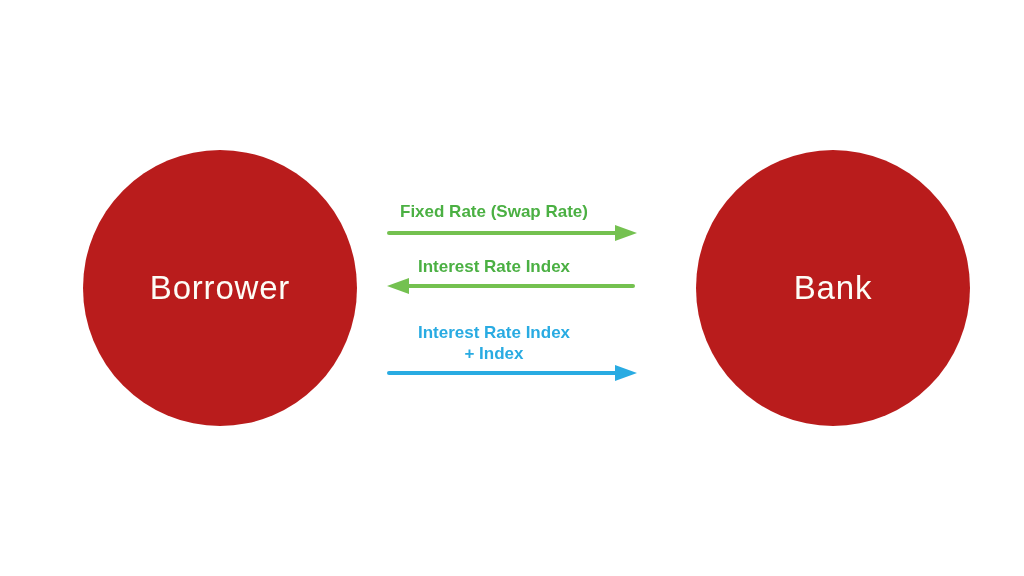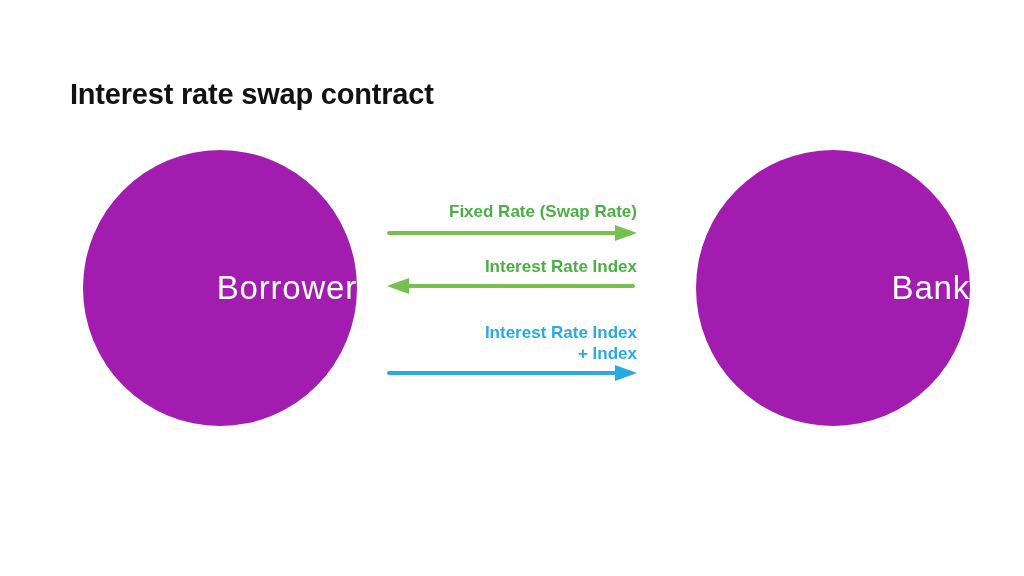--- a/index.html
+++ b/index.html
@@ -22,38 +22,38 @@
     font-size: 29px;
     font-weight: 700;
     color: #121212;
     letter-spacing: -0.2px;
   }
   .node {
     position: absolute;
     width: 274px;
     height: 276px;
     border-radius: 50%;
-    background: #a21caf;
+    background: #b91c1c;
     display: flex;
     align-items: center;
-    justify-content: flex-end;
+    justify-content: center;
   }
   .node-borrower { left: 83px;  top: 150px; }
   .node-bank     { left: 696px; top: 150px; }
   .node-label {
     color: #fdfdf7;
     font-size: 33px;
     font-weight: 400;
     letter-spacing: 0.8px;
   }
   .flow-label {
     position: absolute;
-    left: 387px;
+    left: 369px;
     width: 250px;
-    text-align: right;
+    text-align: center;
     font-size: 17px;
     font-weight: 700;
     line-height: 21px;
   }
   .flow-label.green { color: #4bb043; }
   .flow-label.blue  { color: #29abe2; }
   .arrow {
     position: absolute;
     left: 387px;
     width: 250px;
@@ -89,21 +89,20 @@
   .arrow-3 { top: 365px; }
   .label-1 { top: 201px; }
   .label-2 { top: 256px; }
   .label-3 { top: 322px; }
 </style>
 </head>
 <body>
 
 <div class="stage">
 
-  <div class="title">Interest rate swap contract</div>
 
   <div class="node node-borrower">
     <span class="node-label">Borrower</span>
   </div>
 
   <div class="node node-bank">
     <span class="node-label">Bank</span>
   </div>
 
   <div class="flow-label green label-1">Fixed Rate (Swap Rate)</div>

